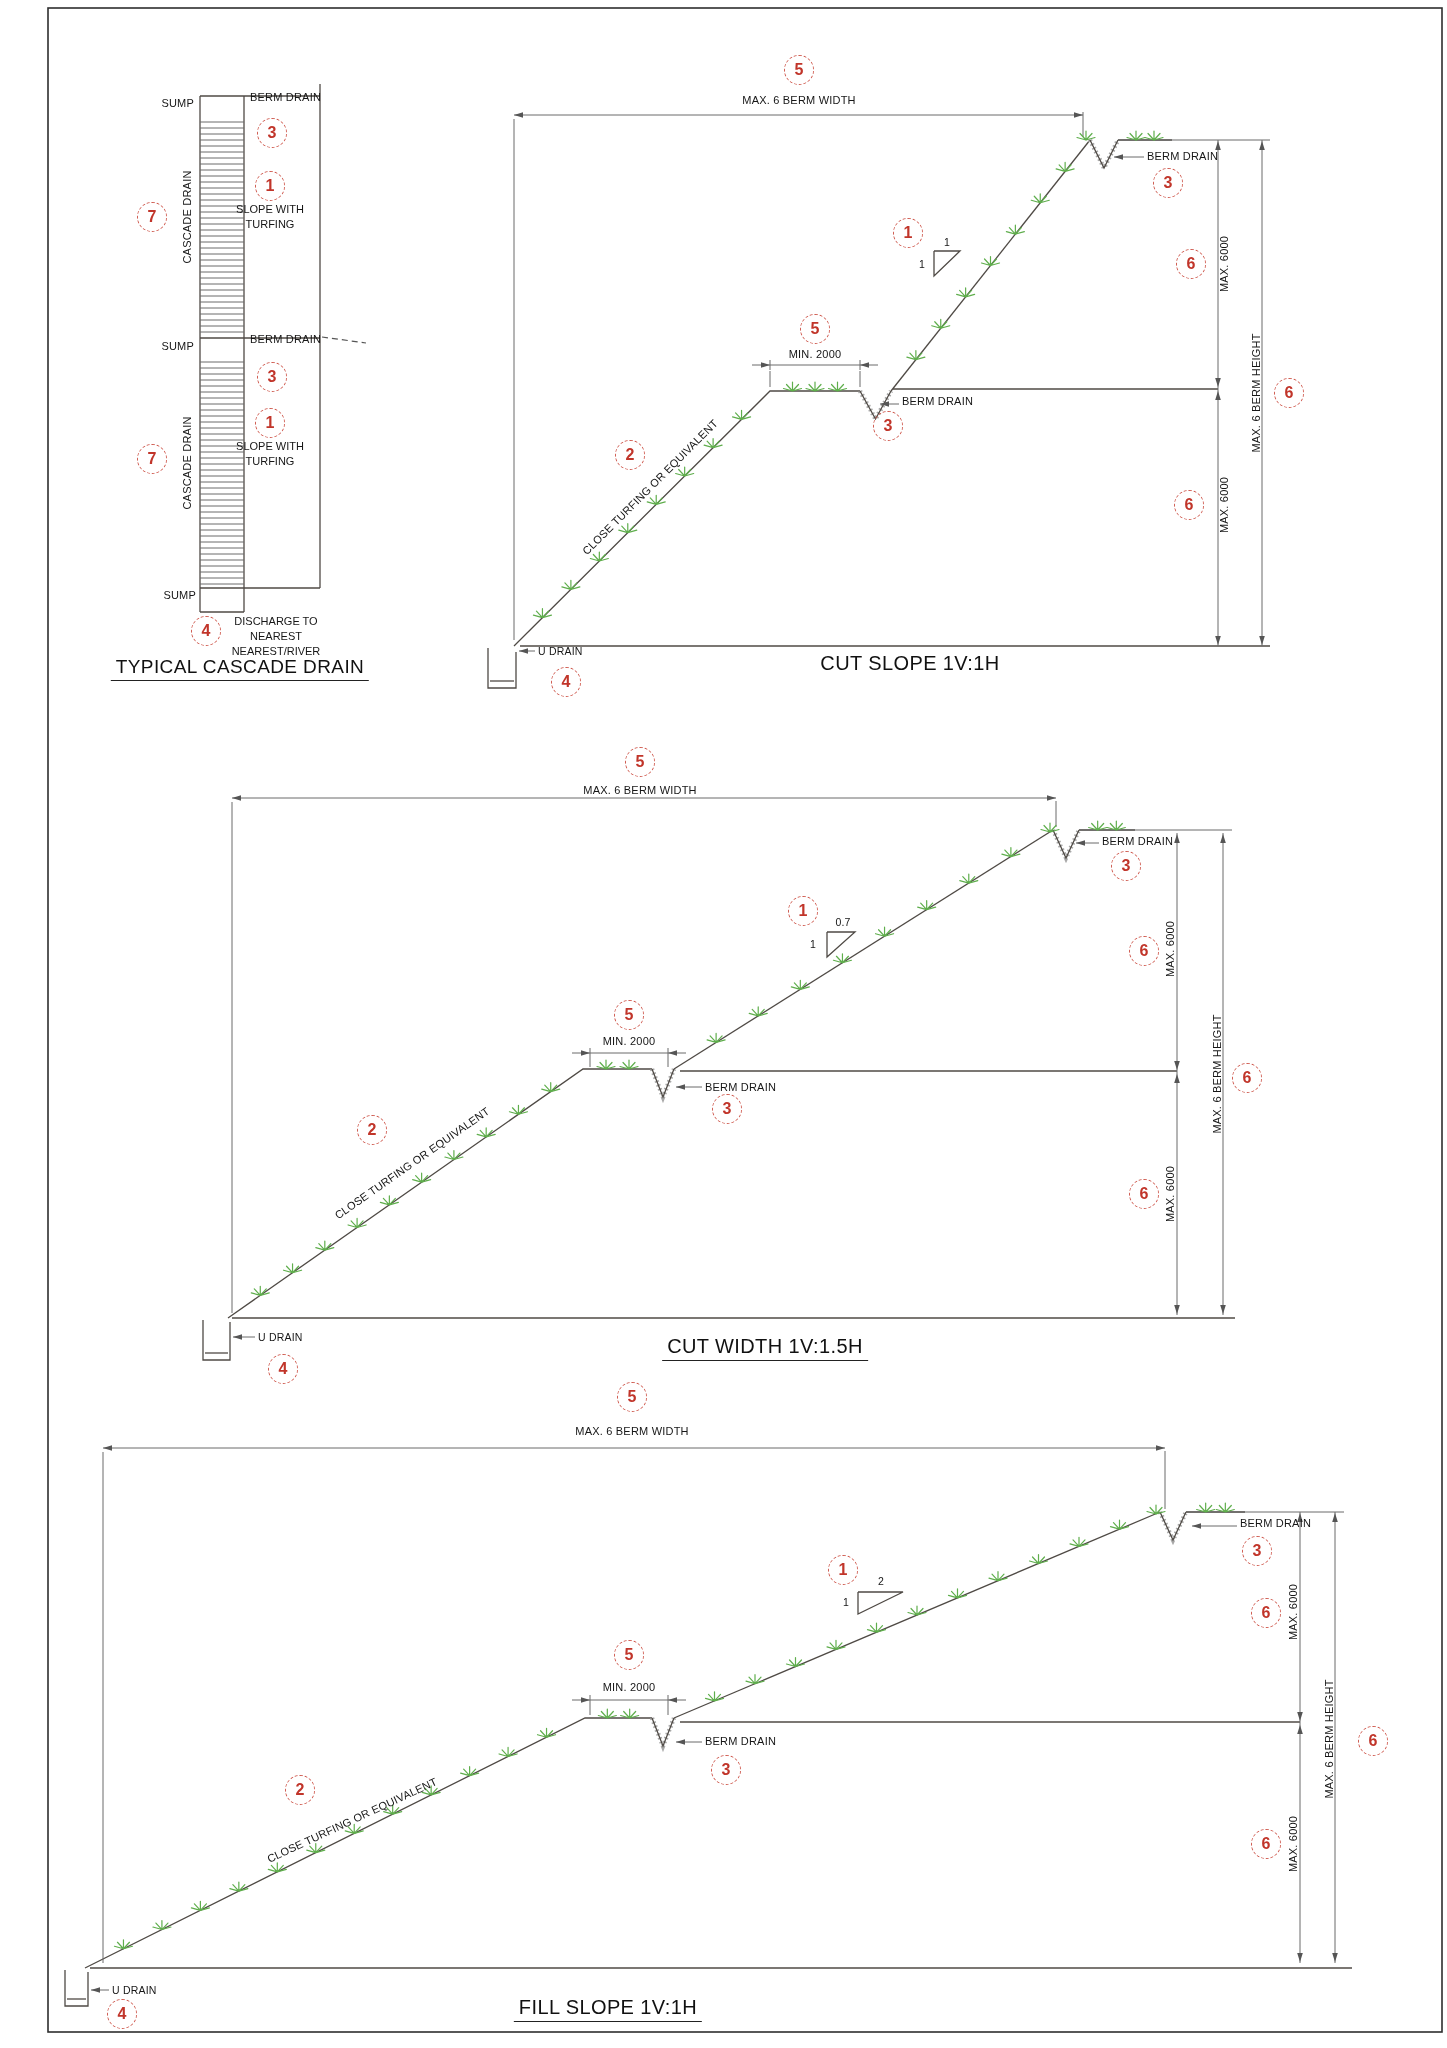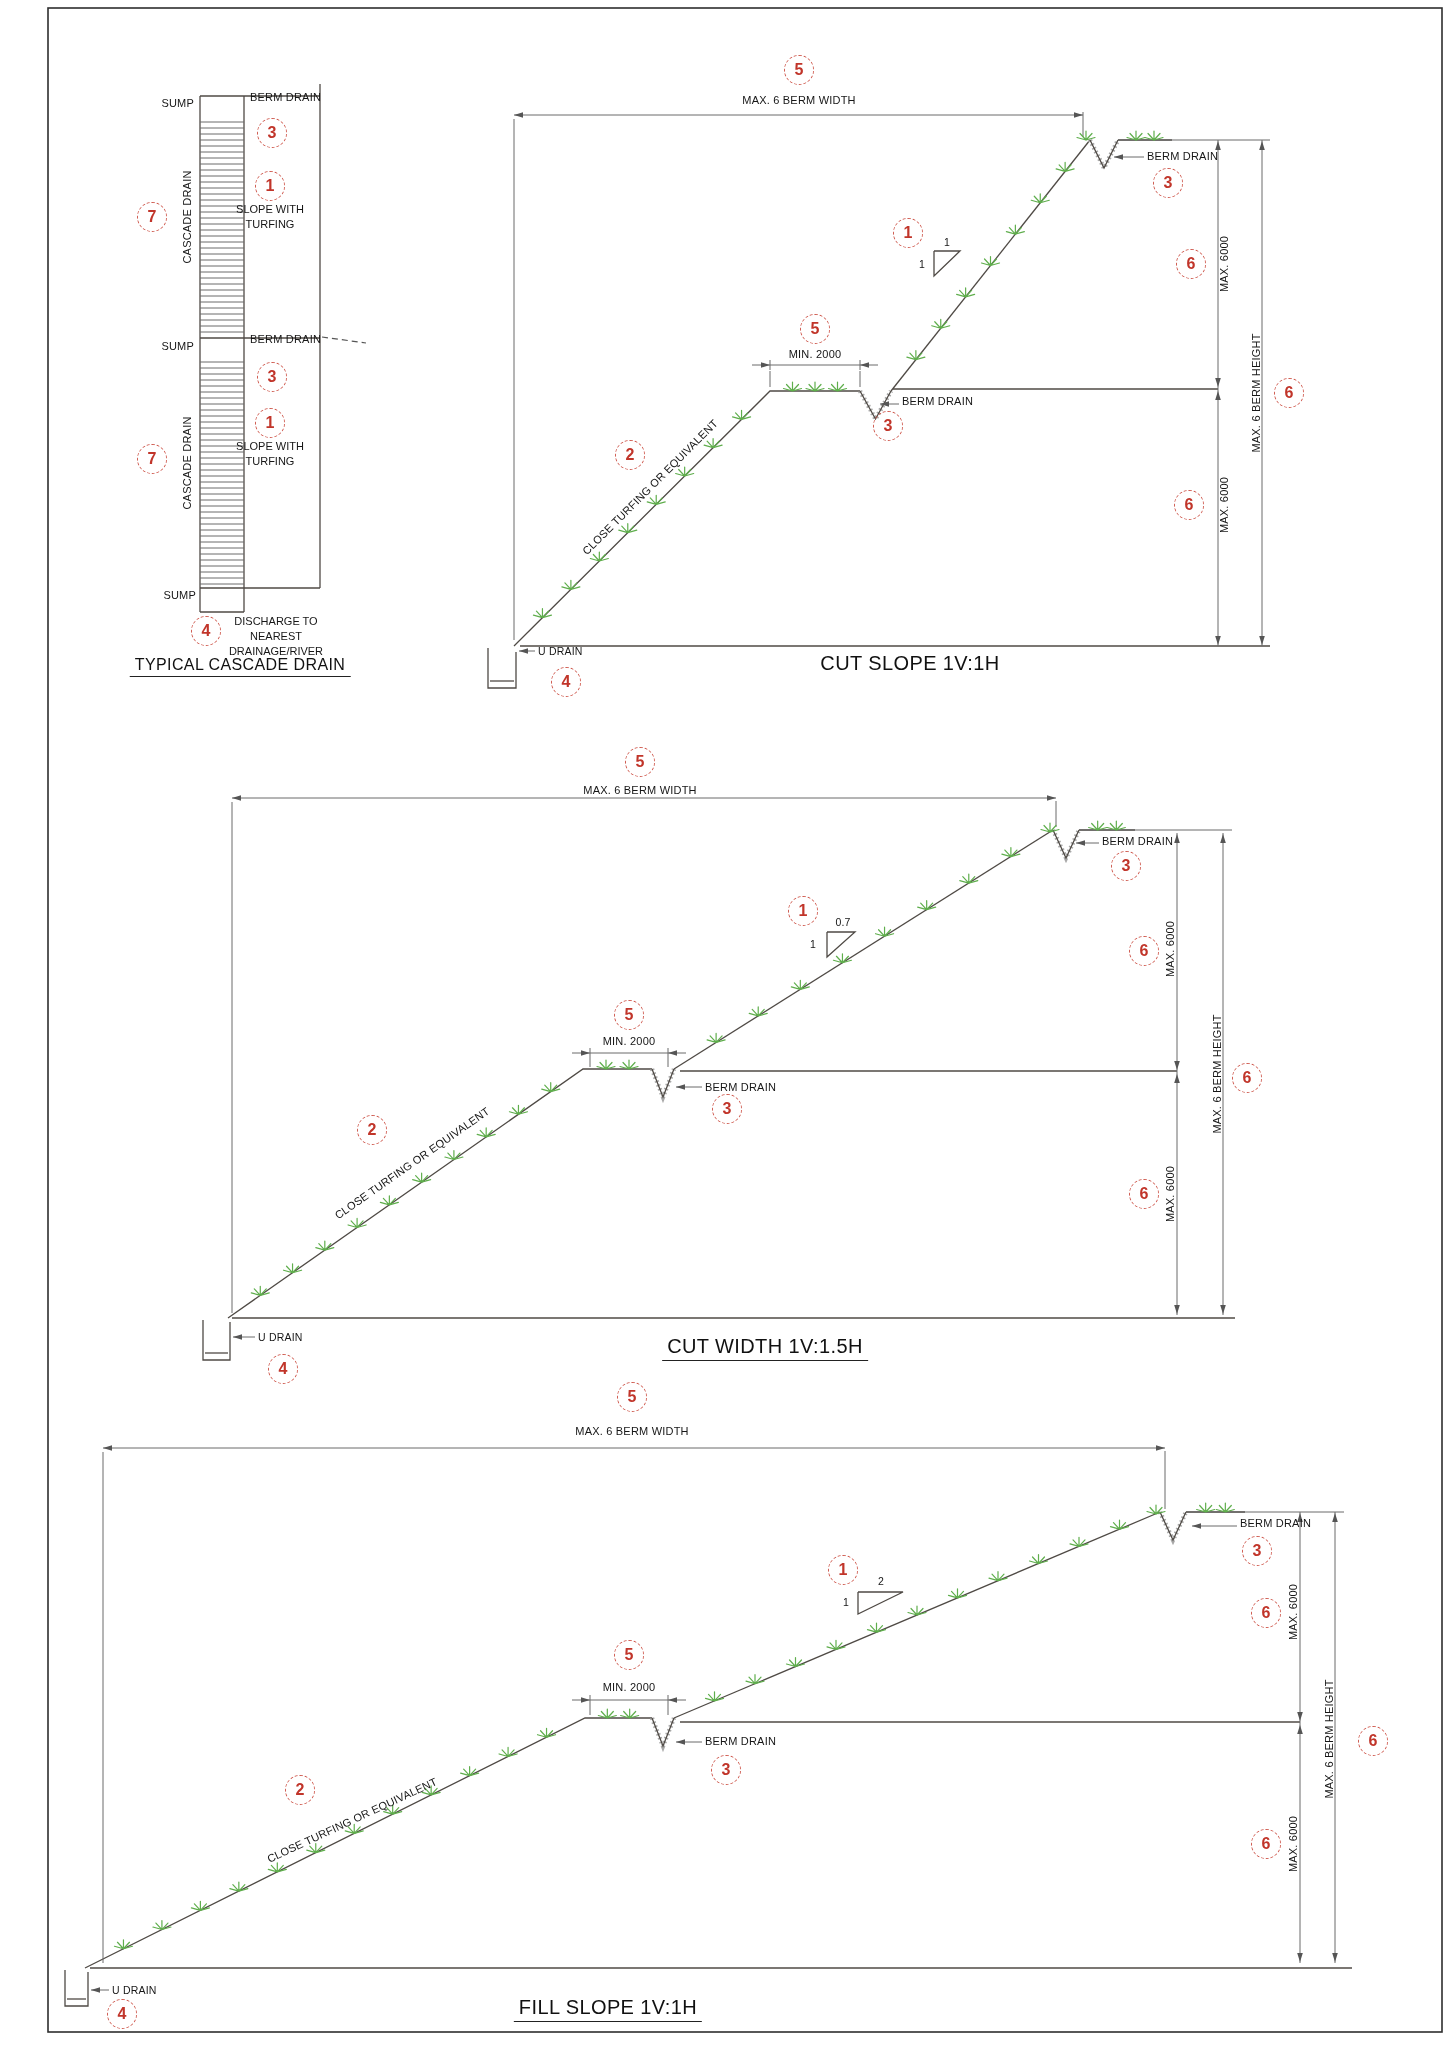--- a/index.html
+++ b/index.html
@@ -327,22 +327,22 @@
   <div class="co" style="left:272px;top:377px">3</div>
   <div class="co" style="left:270px;top:186px">1</div>
   <div class="co" style="left:270px;top:423px">1</div>
   <div class="wrapctr" style="left:270px;top:202px;width:92px">SLOPE WITH TURFING</div>
   <div class="wrapctr" style="left:270px;top:439px;width:92px">SLOPE WITH TURFING</div>
   <div class="lb rt90" style="left:187px;top:217px">CASCADE DRAIN</div>
   <div class="lb rt90" style="left:187px;top:463px">CASCADE DRAIN</div>
   <div class="co" style="left:152px;top:217px">7</div>
   <div class="co" style="left:152px;top:459px">7</div>
   <div class="co" style="left:206px;top:631px">4</div>
-  <div class="wrapctr" style="left:276px;top:614px;width:122px">DISCHARGE TO NEAREST DRAINAGE/RIVER</div>
-  <div class="ttl" style="left:240px;top:656px;font-size:16px">
+  <div class="wrapctr" style="left:276px;top:614px;width:122px">DISCHARGE TO NEAREST NEAREST/RIVER</div>
+  <div class="ttl" style="left:240px;top:656px;font-size:19px">
     <span class="un">TYPICAL CASCADE DRAIN</span>
   </div>
 
   <div class="co" style="left:799px;top:70px">5</div>
   <div class="lb ctr" style="left:799px;top:100px">MAX. 6 BERM WIDTH</div>
   <div class="lb" style="left:1147px;top:150px">BERM DRAIN</div>
   <div class="co" style="left:1168px;top:183px">3</div>
   <div class="co" style="left:908px;top:233px">1</div>
   <div class="lb small ctr" style="left:947px;top:242px">1</div>
   <div class="lb small ctr" style="left:922px;top:264px">1</div>

